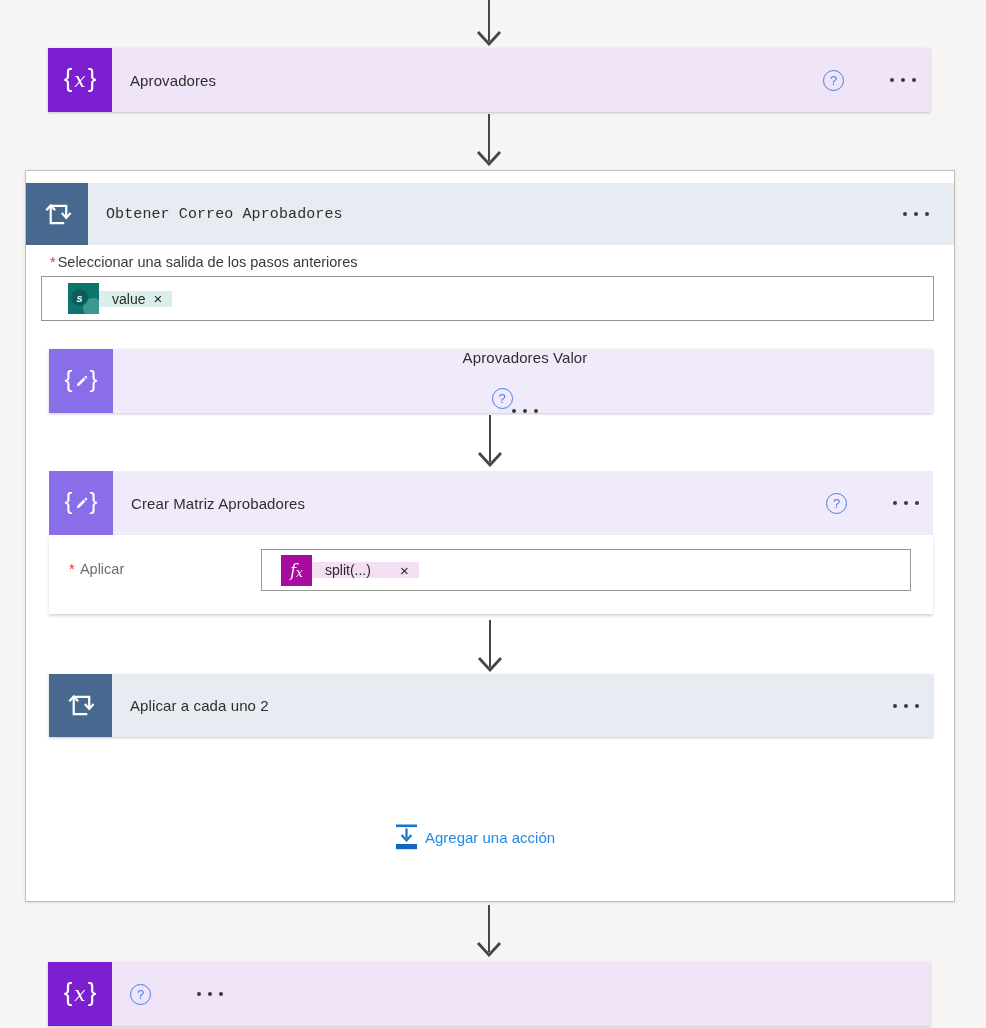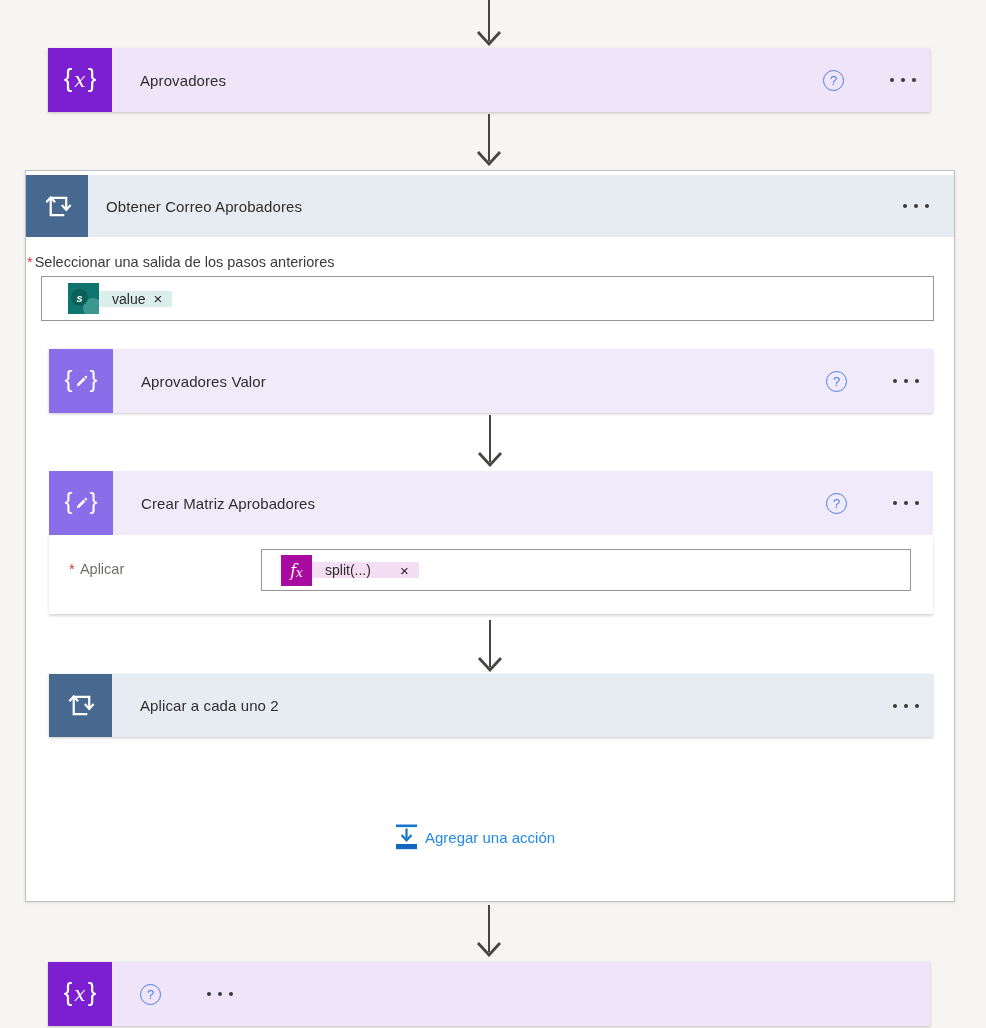--- a/index.html
+++ b/index.html
@@ -7,39 +7,39 @@
   body { background:#f6f5f4; font-family:"Liberation Sans", sans-serif; position:relative; }
 
   
   .arrow { position:absolute; width:28px; }
   .arrow .shaft { position:absolute; left:12.7px; top:0; bottom:5px; width:2.6px; background:#484644; }
   .arrow .head { position:absolute; bottom:0; left:0; width:28px; height:16px; }
 
   
   .action-bar { position:absolute; height:64px; display:flex; box-shadow:0 1px 2.5px rgba(0,0,0,.22); cursor:pointer; }
   .a-icon { flex:0 0 64px; display:flex; align-items:center; justify-content:center; color:#fff; }
-  .a-body { flex:1; display:flex; align-items:center; padding:0 14px 0 28px; min-width:0; }
+  .a-body { flex:1; display:flex; align-items:center; padding:0 14px 0 18px; min-width:0; }
   .a-title { flex:1; font-size:15px; color:#2f2e2d; letter-spacing:.1px; white-space:nowrap; }
   .help-btn { width:21px; height:21px; border:1.6px solid #4a7ee2; border-radius:50%;
               color:#4a7ee2; font-size:13px; line-height:1; display:flex; align-items:center;
               justify-content:center; margin-right:46px; flex:0 0 auto; }
   .dots { display:flex; gap:7px; align-items:center; flex:0 0 auto; }
   .dots i { width:4px; height:4px; border-radius:50%; background:#3a3938; }
 
   
   .vbrace { font-size:26px; font-weight:400; line-height:1; transform:translateY(-2px); }
   .vx { font-family:"DejaVu Serif", serif; font-style:italic; font-size:20px; margin:0 2px; }
   
   .cbrace { font-size:24px; font-weight:400; line-height:1; transform:translateY(-2px); }
   .cpencil { margin:0 2px; display:flex; }
 
   
   .scope { position:absolute; left:25px; top:170px; width:930px; height:732px;
            background:#fff; border:1px solid #c2c0be; box-shadow:0 1px 3px rgba(0,0,0,.10); }
-  .scope-header { position:absolute; left:0; top:4px; width:100%; height:62px; display:flex; cursor:pointer; }
+  .scope-header { position:absolute; left:0; top:12px; width:100%; height:62px; display:flex; cursor:pointer;font-family:Liberation Mono, monospace; }
   .scope-header .a-icon { flex:0 0 62px; }
   .scope-header .s-body { flex:1; background:#e7ecf2; display:flex; align-items:center; padding:0 25px 0 18px; }
 
   .field-label { position:absolute; font-size:14.5px; color:#3b3a39; }
   .req { color:#d13438; margin-right:2px; }
   .token-input { position:absolute; background:#fff; border:1px solid #979593; display:flex;
                  align-items:center; cursor:text; }
   .token { display:flex; align-items:center; height:31px; flex:0 0 auto; }
   .t-icon { width:31px; height:31px; display:flex; align-items:center; justify-content:center;
             position:relative; overflow:hidden; color:#fff; }
@@ -113,21 +113,21 @@
     <div class="s-body">
       <span class="a-title">Obtener Correo Aprobadores</span>
       <span class="dots">
           <i></i>
           <i></i>
           <i></i>
         </span>
     </div>
   </div>
 
-  <div class="field-label" style="left:1px; top:83px;">
+  <div class="field-label" style="left:24px; top:83px;">
     <span class="req">*</span><span>Seleccionar una salida de los pasos anteriores</span>
   </div>
 
   <div class="token-input" style="left:15px; top:105px; width:893px; height:45px; padding-left:26px;">
     <div class="token">
       <span class="t-icon sp-bg">
         <span class="sp-c2"></span>
         <span class="sp-c1">s</span>
       </span>
       <span class="t-pill" style="background:#dceeec;">
@@ -140,21 +140,21 @@
   <div class="action-bar" style="left:23px; top:178px; width:884px;">
     <div class="a-icon" style="background:#8a6de9;">
       <span class="cbrace">{</span>
       <span class="cpencil">
         <svg width="13" height="13" viewBox="0 0 16 16">
             <path d="M2.2 13.8 L3.1 10.6 L10.6 3.1 L12.9 5.4 L5.4 12.9 Z M11.4 2.3 L13.7 4.6 L14.8 3.5 C15.2 3.1 15.2 2.5 14.8 2.1 L13.9 1.2 C13.5 .8 12.9 .8 12.5 1.2 Z" fill="#fff"></path>
           </svg>
       </span>
       <span class="cbrace">}</span>
     </div>
-    <div class="a-body" style="background:#f0eafb;">
+    <div class="a-body" style="background:#f0eafb;flex-direction:column;">
       <span class="a-title">Aprovadores Valor</span>
       <span class="help-btn">
           <span>?</span>
         </span>
       <span class="dots">
           <i></i>
           <i></i>
           <i></i>
         </span>
     </div>

